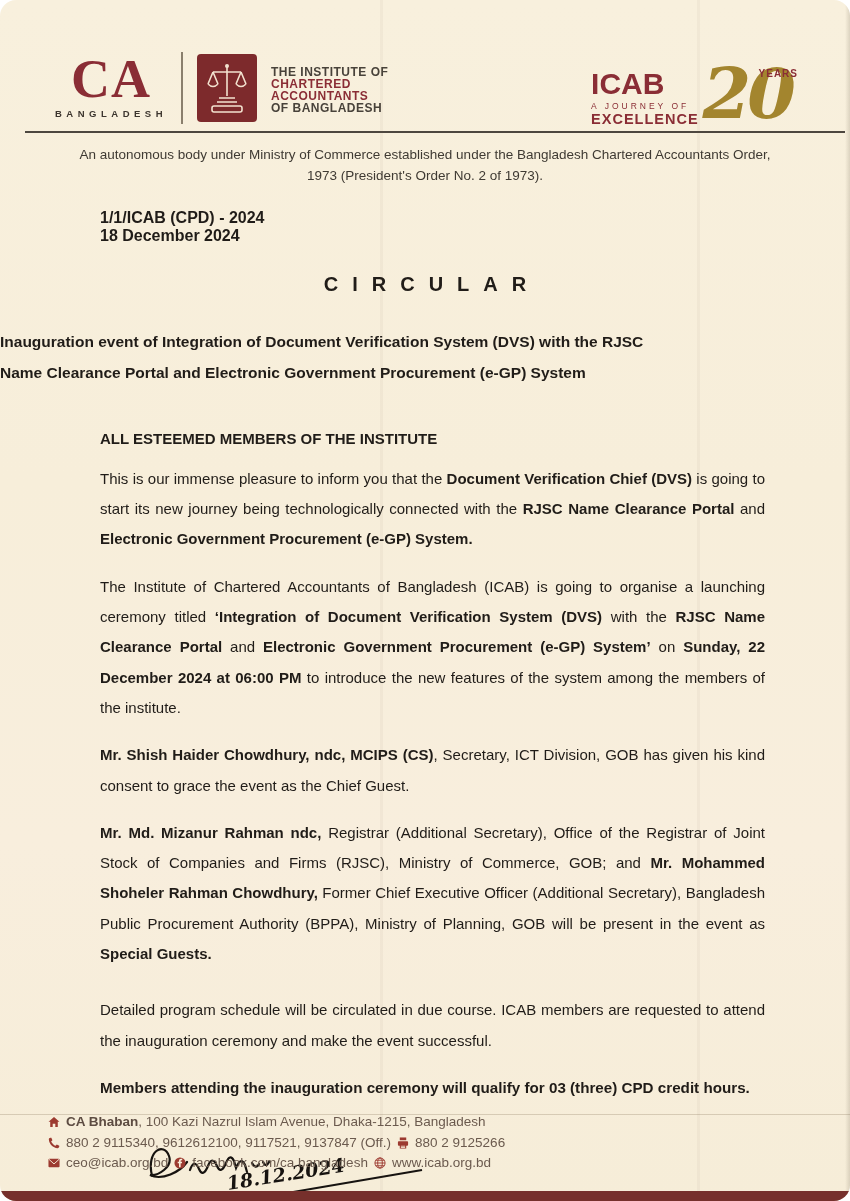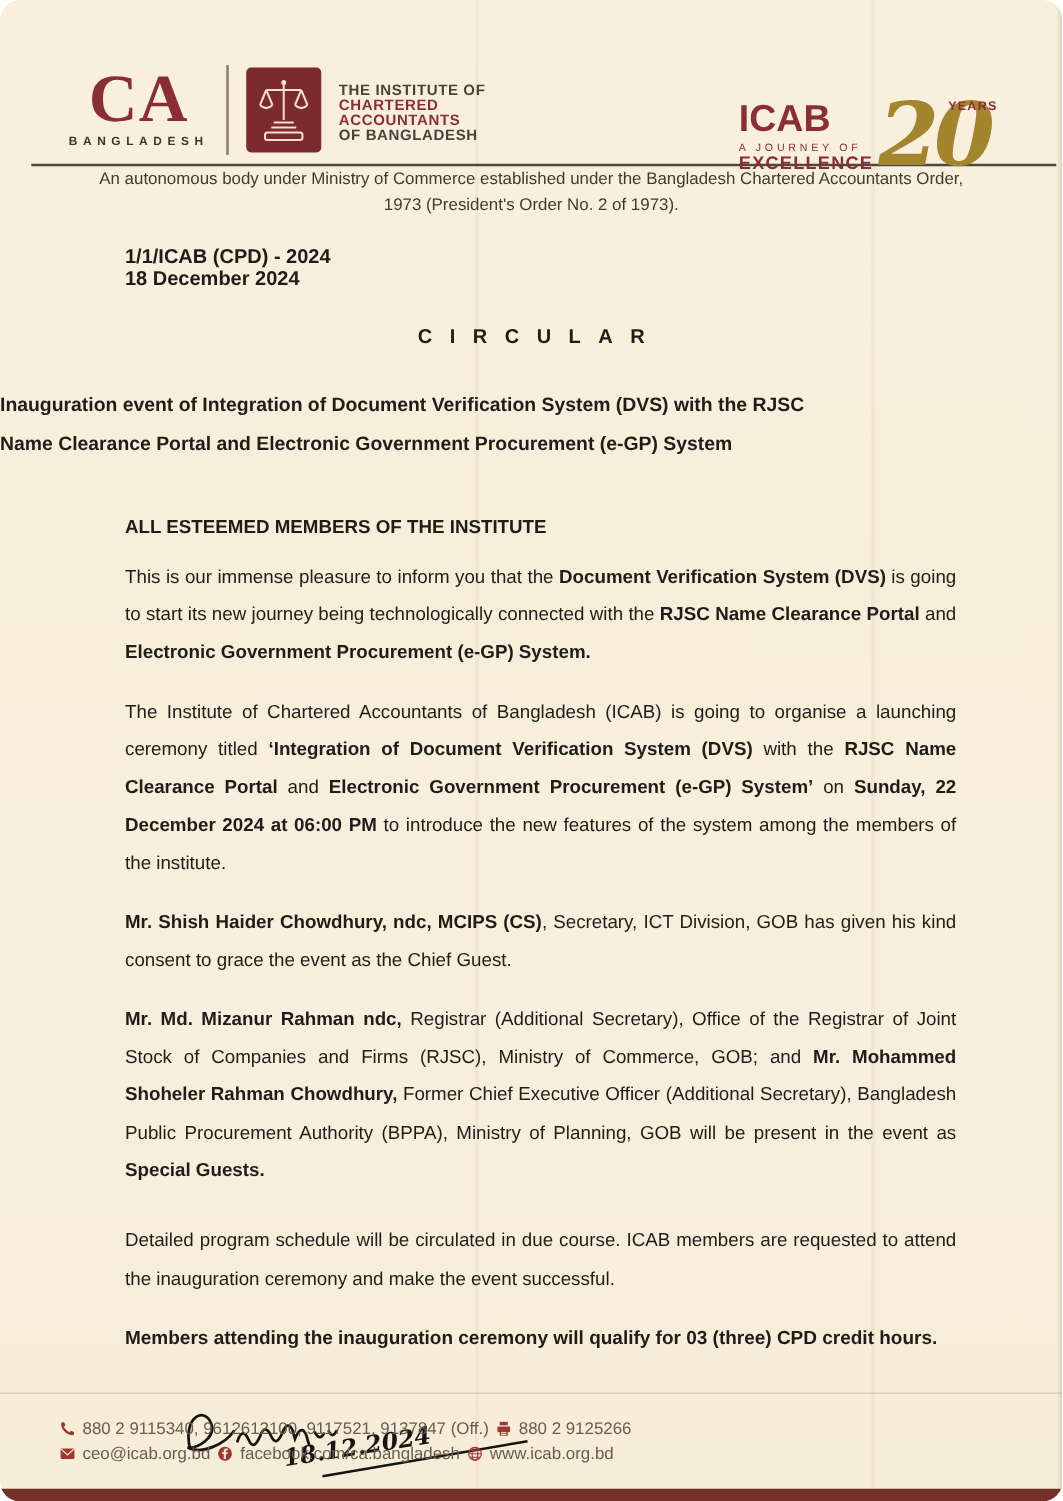--- a/index.html
+++ b/index.html
@@ -20,36 +20,36 @@
   .header { display:flex; align-items:flex-start; justify-content:space-between; padding:52px 58px 0 55px; height:131px; }
   .brand { display:flex; align-items:center; gap:14px; }
   .ca-logo { text-align:center; color:#8a2d35; }
   .ca-logo .ca { font-family:"Liberation Serif", serif; font-size:54px; line-height:.85; font-weight:bold; letter-spacing:1px; }
   .ca-logo .bd { font-size:9.5px; letter-spacing:4.5px; color:#3c352e; margin-top:6px; font-weight:bold; }
   .vdiv { width:2px; height:72px; background:#8a7f6d; }
   .emblem { width:60px; height:68px; background:#7d2a2c; border-radius:4px; display:flex; align-items:center; justify-content:center; }
   .institute { line-height:1.02; padding-top:4px; }
   .institute .small { font-size:12px; letter-spacing:.5px; color:#48423a; font-weight:bold; }
   .institute .big { font-size:12px; font-weight:bold; color:#8a2d35; letter-spacing:.5px; }
-  .anniv { position:relative; display:flex; align-items:flex-end; padding-top:8px;margin-top:12px; }
+  .anniv { position:relative; display:flex; align-items:center; padding-top:8px; }
   .anniv .left { text-align:left; padding-top:10px; }
   .anniv .icab { font-size:30px; font-weight:bold; color:#8a2d35; line-height:.9; }
   .anniv .journey { font-size:8.5px; letter-spacing:3px; color:#8a2d35; margin-top:4px; }
   .anniv .excell { font-size:14.5px; font-weight:bold; color:#8a2d35; letter-spacing:1px; }
   .anniv .fifty { font-family:"DejaVu Serif", serif; font-style:italic; font-size:70px; line-height:.9; color:#a3852e; font-weight:bold; margin-left:4px; letter-spacing:-4px; }
   .anniv .years { position:absolute; right:-6px; top:16px; font-size:10px; font-weight:bold; color:#8a2d35; letter-spacing:1px; }
 
   .rule { height:2px; background:#4d473f; margin:0 5px 0 25px; }
 
-  .tagline { text-align:center; font-size:13.5px; line-height:1.55; color:#3f3a33; max-width:720px; margin:0 auto 0; }
+  .tagline { text-align:center; font-size:13.5px; line-height:1.55; color:#3f3a33; max-width:720px; margin:12px auto 0; }
 
   
   .meta { display:flex; justify-content:space-between; margin:22px 85px 0 100px; font-size:16px; font-weight:bold;flex-direction:column; }
 
-  .circular { text-align:center; font-size:16px; font-weight:bold; letter-spacing:14px; margin-top:28px; text-indent:14px; }
+  .circular { text-align:center; font-size:20px; font-weight:bold; letter-spacing:14px; margin-top:28px; text-indent:14px; }
 
   .doc-title { text-align:left; font-weight:bold; font-size:15.5px; line-height:2.0; margin-top:30px; }
 
   .content { margin:0 85px 0 100px; }
   .salutation { font-weight:bold; font-size:15px; margin-top:42px; }
 
   p.body { font-size:15px; line-height:2.02; text-align:justify; margin-top:17px; }
   p.body .b, .b { font-weight:bold; }
   p.venue { text-align:left; padding-left:64px; text-indent:-64px; }
   p.cpd { font-weight:bold; text-align:left; font-size:15.2px; }
@@ -126,21 +126,21 @@
   <div class="circular">CIRCULAR</div>
 
   <div class="doc-title">
     <div>Inauguration event of Integration of Document Verification System (DVS) with the RJSC</div>
     <div>Name Clearance Portal and Electronic Government Procurement (e-GP) System</div>
   </div>
 
   <div class="content">
     <div class="salutation">ALL ESTEEMED MEMBERS OF THE INSTITUTE</div>
 
-    <p class="body"><span>This is our immense pleasure to inform you that the </span><span class="b">Document Verification System (DVS)</span><span> is going to start its new journey being technologically connected with the </span><span class="b">RJSC Name Clearance Portal</span><span> and </span><span class="b">Electronic Government Procurement (e-GP) System.</span></p>
+    <p class="body"><span>This is our immense pleasure to inform you that the </span><span class="b">Document Verification Chief (DVS)</span><span> is going to start its new journey being technologically connected with the </span><span class="b">RJSC Name Clearance Portal</span><span> and </span><span class="b">Electronic Government Procurement (e-GP) System.</span></p>
     <p class="body"><span>The Institute of Chartered Accountants of Bangladesh (ICAB) is going to organise a launching ceremony titled </span><span class="b">‘Integration of Document Verification System (DVS)</span><span> with the </span><span class="b">RJSC Name Clearance Portal</span><span> and </span><span class="b">Electronic Government Procurement (e-GP) System’</span><span> on </span><span class="b">Sunday, 22 December 2024 at 06:00 PM</span><span> to introduce the new features of the system among the members of the institute.</span></p>
     <p class="body"><span class="b">Mr. Shish Haider Chowdhury, ndc, MCIPS (CS)</span><span>, Secretary, ICT Division, GOB has given his kind consent to grace the event as the Chief Guest.</span></p>
     <p class="body"><span class="b">Mr. Md. Mizanur Rahman ndc,</span><span> Registrar (Additional Secretary), Office of the Registrar of Joint Stock of Companies and Firms (RJSC), Ministry of Commerce, GOB; and </span><span class="b">Mr. Mohammed Shoheler Rahman Chowdhury,</span><span> Former Chief Executive Officer (Additional Secretary), Bangladesh Public Procurement Authority (BPPA), Ministry of Planning, GOB will be present in the event as </span><span class="b">Special Guests.</span></p>
     <p class="body" style="margin-top:26px"><span>Detailed program schedule will be circulated in due course. ICAB members are requested to attend the inauguration ceremony and make the event successful.</span></p>
     <p class="body cpd"><span class="b">Members attending the inauguration ceremony will qualify for 03 (three) CPD credit hours.</span></p>
   </div>
 
   <div class="sig-block">
     <svg class="sig-art" width="300" height="72" viewBox="0 0 300 72">
       <path d="M22,42 C16,16 34,8 39,22 C43,33 28,42 20,41 C32,47 50,38 57,28
@@ -150,20 +150,28 @@
       <path d="M128,64 L292,36" stroke="#171310" stroke-width="2"></path>
     </svg>
 
   </div>
 
   <div class="footer-rule"></div>
   <div class="footer">
     <div class="frow">
       <span class="ficon">
         <svg width="12" height="12" viewBox="0 0 13 13">
+            <path d="M6.5 1 L12.4 6.2 H10.6 V12 H7.9 V8.3 H5.1 V12 H2.4 V6.2 H0.6 Z" fill="#9c3a30"></path>
+          </svg>
+      </span>
+      <span><span class="b">CA Bhaban</span><span>, 100 Kazi Nazrul Islam Avenue, Dhaka-1215, Bangladesh</span></span>
+    </div>
+    <div class="frow">
+      <span class="ficon">
+        <svg width="12" height="12" viewBox="0 0 13 13">
             <path d="M2.6 0.8 C1.6 0.8 0.8 1.7 0.9 2.7 C1.3 7.6 5.4 11.7 10.3 12.1 C11.3 12.2 12.2 11.4 12.2 10.4 L12.2 9.4 L9.5 8.2 L8.2 9.6 C6.3 8.7 4.3 6.7 3.4 4.8 L4.8 3.5 L3.6 0.8 Z" fill="#9c3a30"></path>
           </svg>
       </span>
       <span>880 2 9115340, 9612612100, 9117521, 9137847 (Off.)</span>
       <span class="ficon">
         <svg width="12" height="12" viewBox="0 0 13 13">
             <g fill="#9c3a30">
               <rect x="3" y="0.5" width="7" height="3"></rect>
               <rect x="1" y="4.5" width="11" height="5" rx="1"></rect>
               <rect x="3" y="8.5" width="7" height="4" fill="#9c3a30"></rect>

